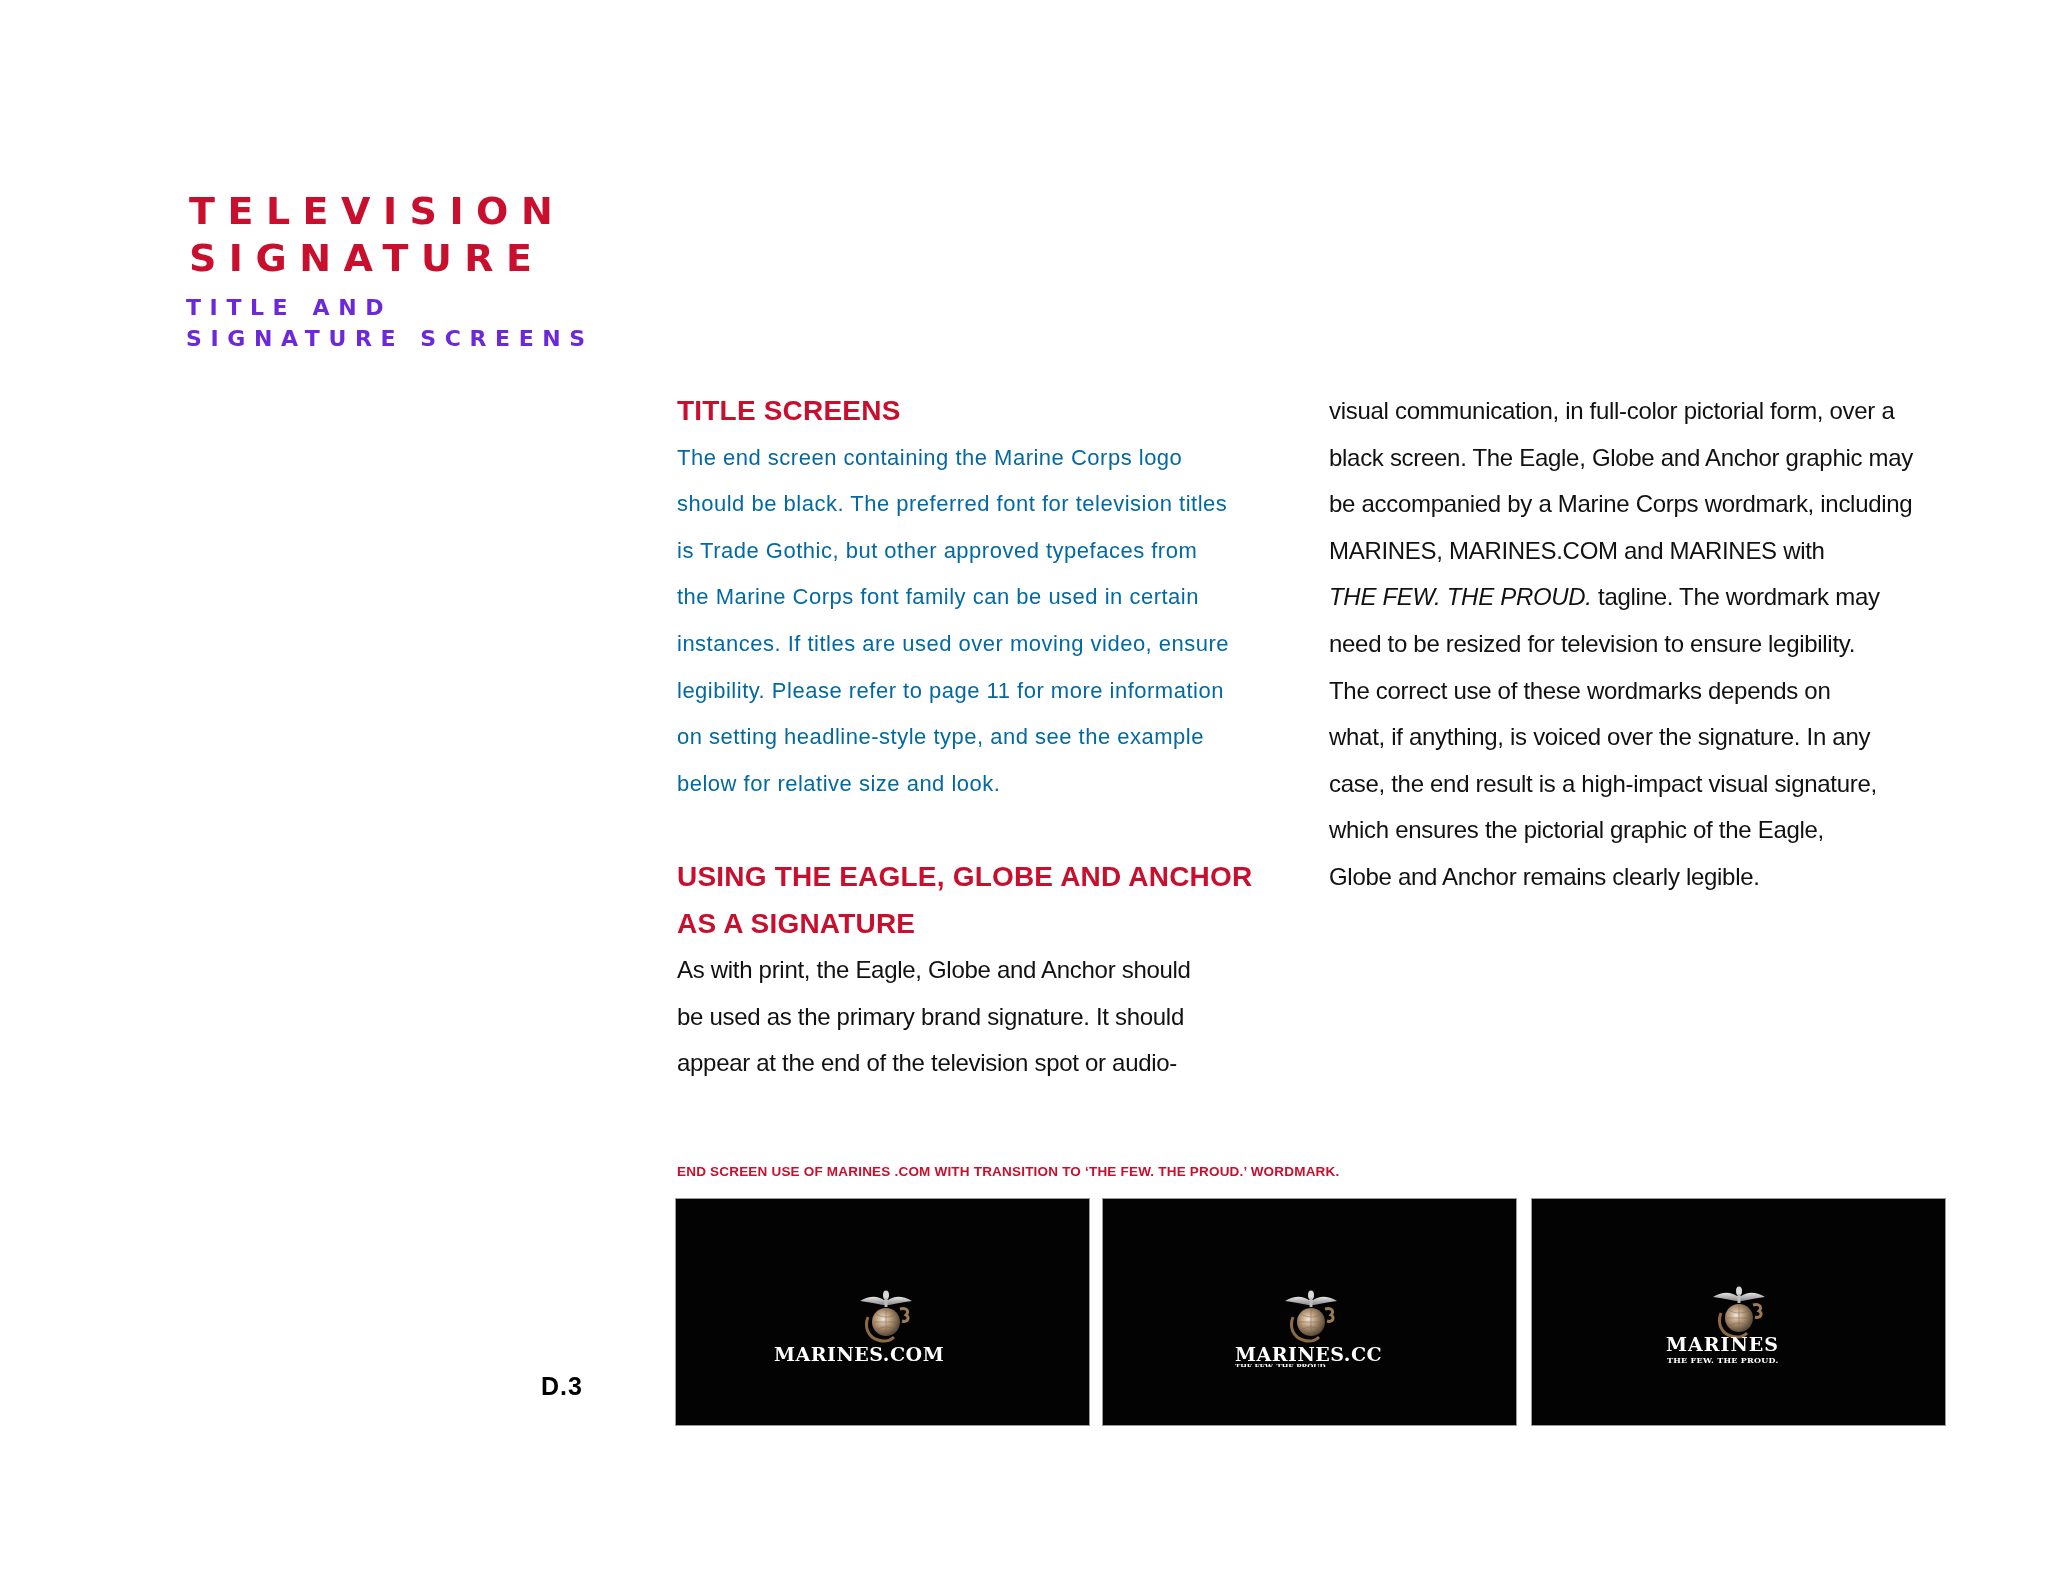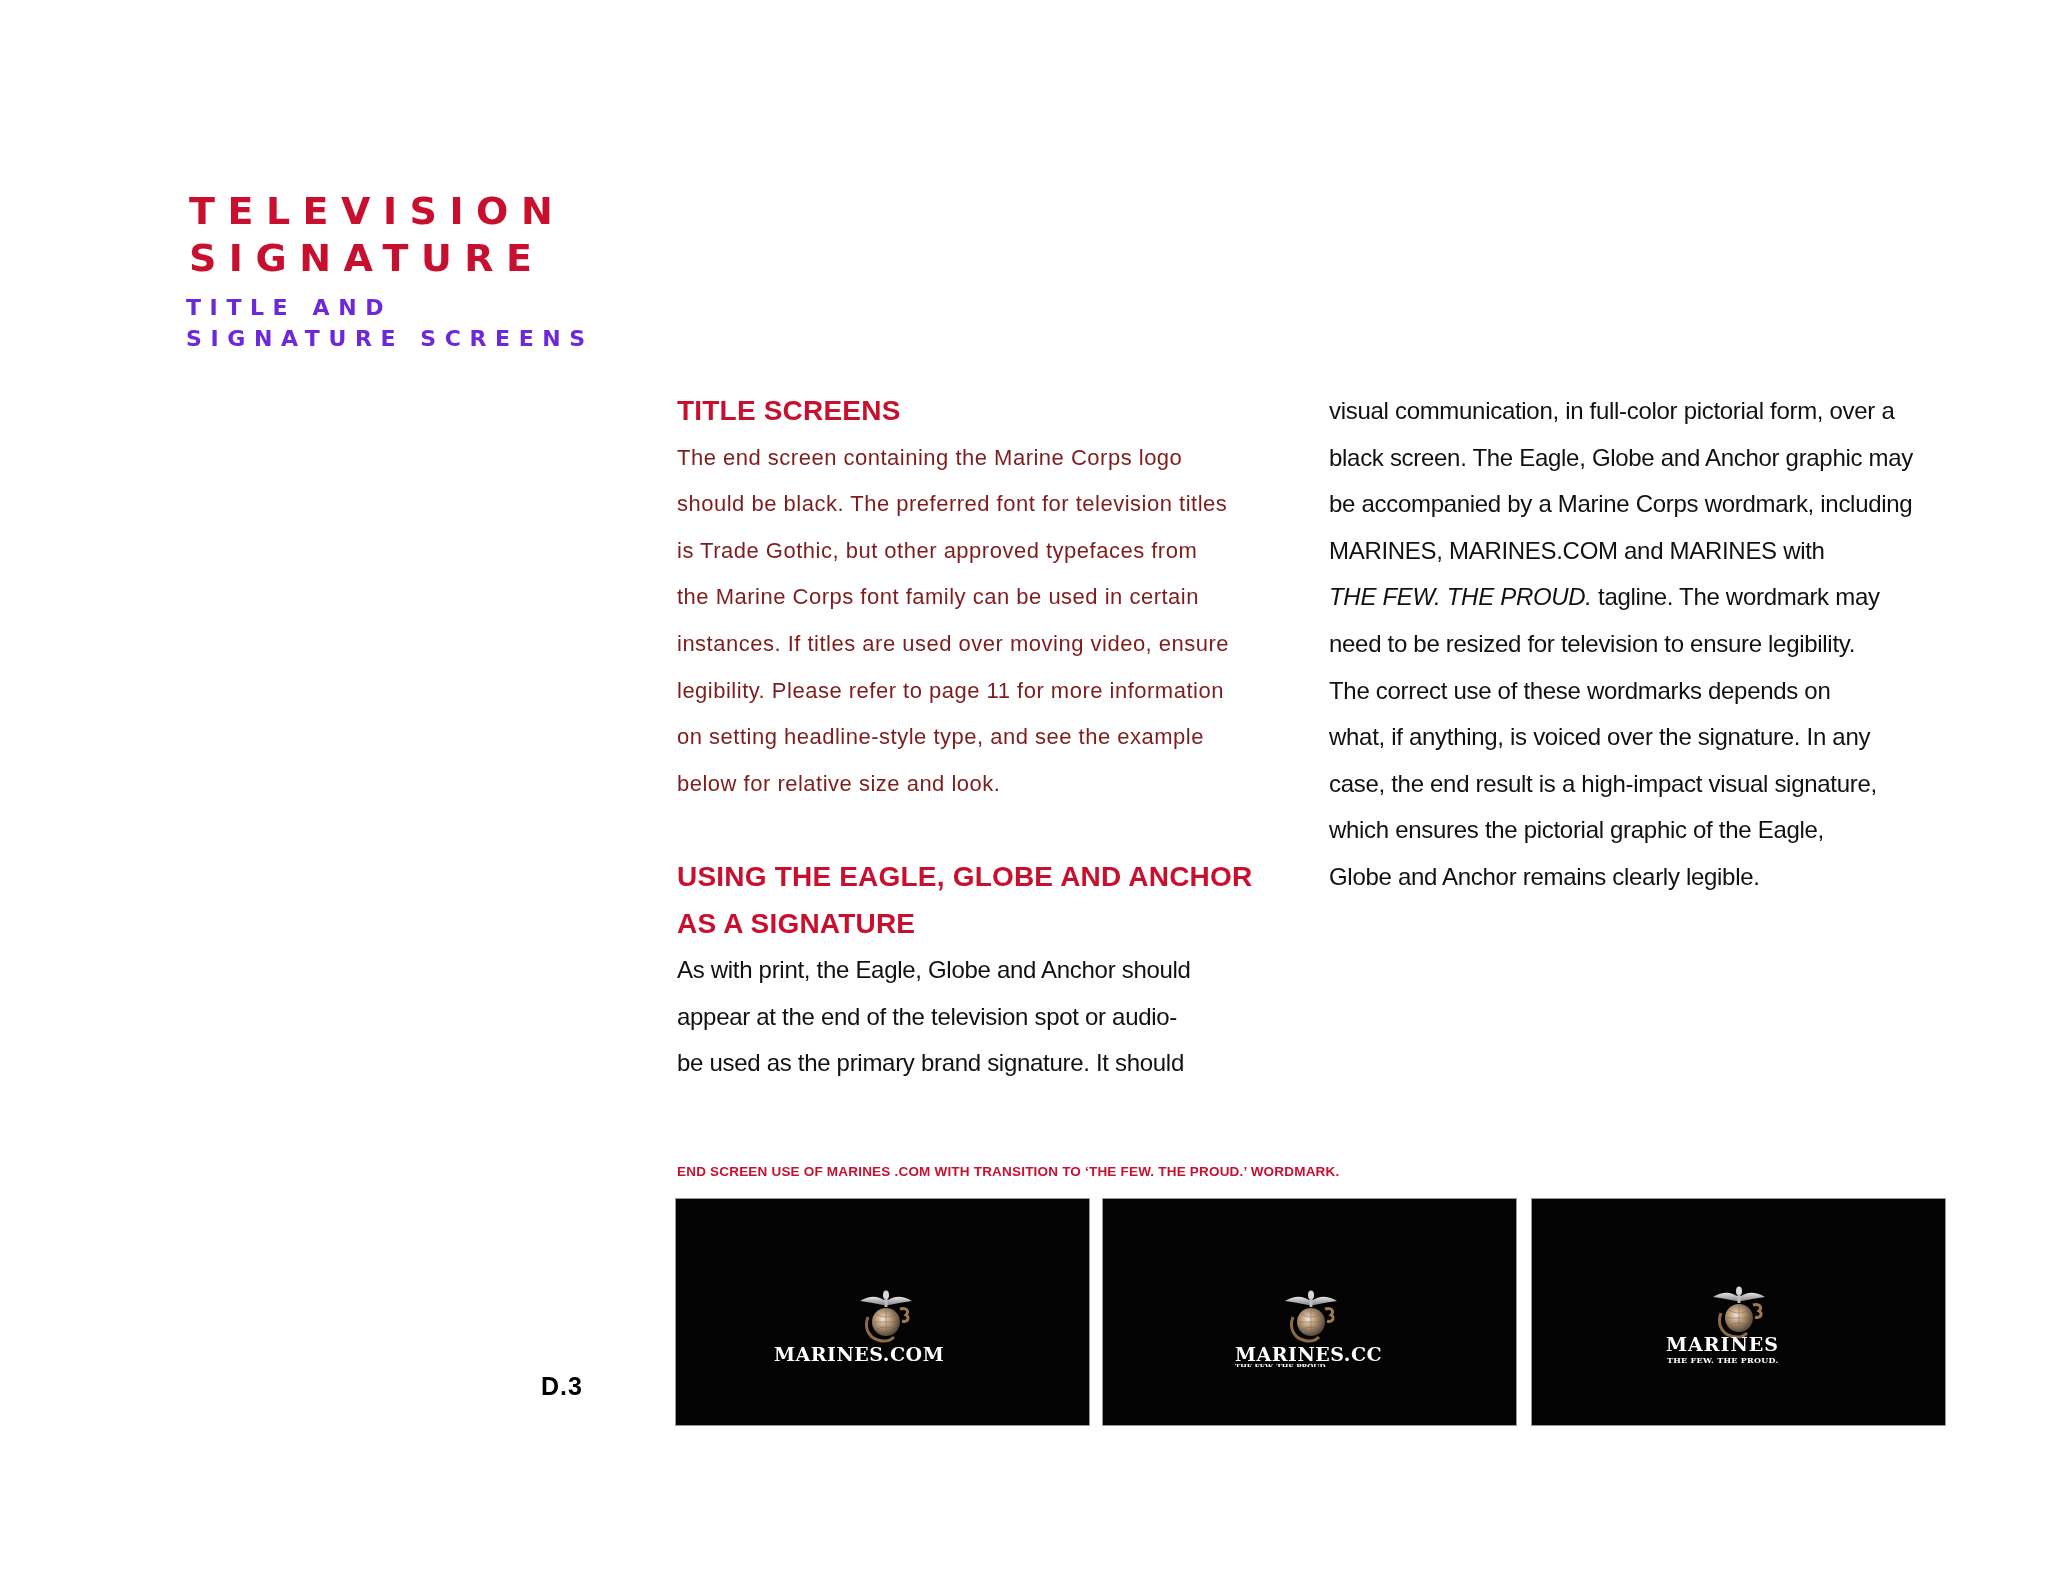--- a/index.html
+++ b/index.html
@@ -3,21 +3,21 @@
 <meta charset="utf-8">
 <style>
   html, body { margin: 0; padding: 0; background: #ffffff; }
   body { width: 2048px; height: 1582px; position: relative; overflow: hidden; font-family: "Liberation Sans", sans-serif; color: #1a1a1a; }
   .title-red { position: absolute; left: 189px; top: 188px; color: #c8102e; font-family: "DejaVu Sans", sans-serif; font-weight: bold; font-size: 38px; letter-spacing: 12.5px; line-height: 47px; margin: 0; }
   .subtitle { position: absolute; left: 186px; top: 292px; color: #6d28d9; font-family: "DejaVu Sans", sans-serif; font-weight: bold; font-size: 22px; letter-spacing: 8.6px; line-height: 31px; margin: 0; }
   .col { position: absolute; top: 388px; font-family: "Liberation Sans", sans-serif; }
   .col1 { left: 677px; width: 600px; }
   .col2 { left: 1329px; width: 660px; }
   .h-red { color: #c8102e; font-weight: bold; font-size: 28px; line-height: 46.6px; margin: 0; letter-spacing: 0.2px; }
-  .para { font-size: 22px; line-height: 46.6px; margin: 0; color: #7f1d1d; letter-spacing: 0.5px; }
+  .para { font-size: 22px; line-height: 46.6px; margin: 0; color: #0369a1; letter-spacing: 0.5px; }
   .para2 { font-size: 24px; line-height: 46.6px; margin: 0; color: #111; letter-spacing: -0.3px; }
   .spacer { height: 46.6px; }
   .line { display: block; white-space: nowrap; }
   .ital { font-style: italic; }
   .caption { position: absolute; left: 677px; top: 1164px; color: #c8102e; font-weight: bold; font-size: 13.5px; letter-spacing: 0.2px; white-space: nowrap; }
   .frames { position: absolute; top: 1198px; left: 675px; }
   .frame { position: absolute; top: 0; width: 415px; height: 228px; background: #030303; border: 1px solid #9a9a9a; box-sizing: border-box; overflow: hidden; }
   .emblem { position: absolute; width: 60px; height: 56px; }
   .wordmark { position: absolute; color: #fff; font-family: "DejaVu Serif", serif; font-weight: bold; white-space: nowrap; letter-spacing: 0.5px; }
   .tagline { position: absolute; color: #fff; font-family: "DejaVu Serif", serif; font-weight: bold; white-space: nowrap; }
@@ -71,22 +71,22 @@
     <span class="line">on setting headline-style type, and see the example</span>
     <span class="line">below for relative size and look.</span>
   </p>
   <div class="spacer"></div>
   <h3 class="h-red">
     <span class="line">USING THE EAGLE, GLOBE AND ANCHOR</span>
     <span class="line">AS A SIGNATURE</span>
   </h3>
   <p class="para2">
     <span class="line">As with print, the Eagle, Globe and Anchor should</span>
+    <span class="line">be used as the primary brand signature. It should</span>
     <span class="line">appear at the end of the television spot or audio-</span>
-    <span class="line">be used as the primary brand signature. It should</span>
   </p>
 </div>
 
 <div class="col col2">
   <p class="para2">
     <span class="line">visual communication, in full-color pictorial form, over a</span>
     <span class="line">black screen. The Eagle, Globe and Anchor graphic may</span>
     <span class="line">be accompanied by a Marine Corps wordmark, including</span>
     <span class="line">MARINES, MARINES.COM and MARINES with</span>
     <span class="line"><span class="ital">THE FEW. THE PROUD.</span><span> tagline. The wordmark may</span></span>

